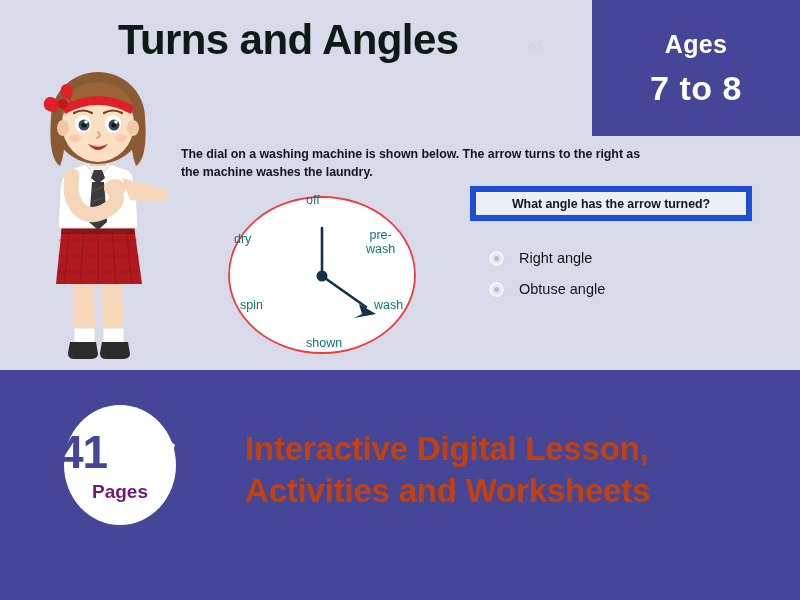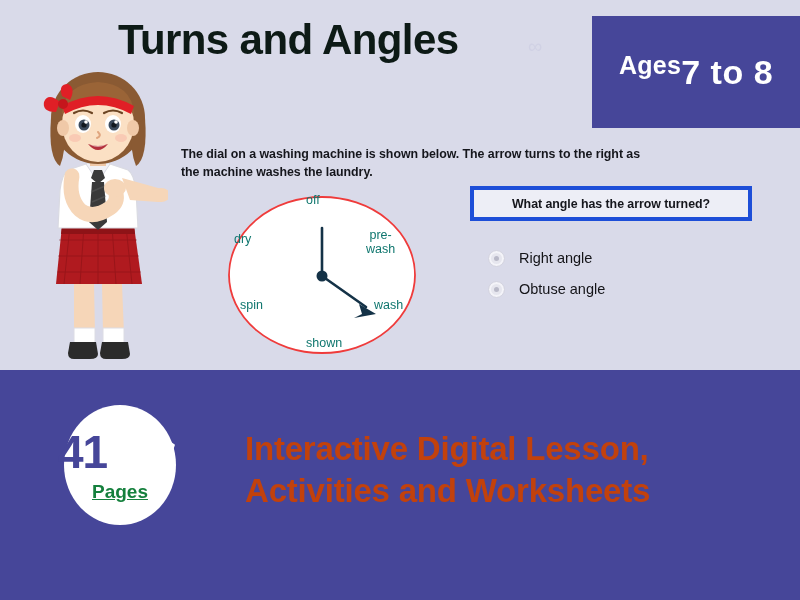--- a/index.html
+++ b/index.html
@@ -21,27 +21,26 @@
     position: absolute;
     left: 0; top: 0;
     width: 800px; height: 370px;
     background: #d9dae9;
   }
 
   
   .ages-panel {
     position: absolute;
     left: 592px; top: 0;
-    width: 208px; height: 112px;
+    width: 208px; height: 136px;
     background: #464699;
     display: flex;
-    flex-direction: row;
+    flex-direction: column;
     align-items: center;
     justify-content: center;
-    margin-top: 16px;
   }
   .ages-label {
     color: #ffffff;
     font-size: 25px;
     font-weight: bold;
     letter-spacing: 0.3px;
     line-height: 1;
     margin-bottom: 14px;
   }
   .ages-value {
@@ -110,21 +109,21 @@
   .lbl-rinse   { left: 84px;  top: 146px; }
   .lbl-spin    { left: 18px;  top: 108px; }
   .lbl-dry     { left: 12px;  top: 42px; }
 
   
   .question-box {
     position: absolute;
     left: 470px; top: 186px;
     width: 282px; height: 35px;
     background: #edeef6;
-    border: 4px solid #1d4ed8;
+    border: 6px solid #1d4ed8;
     box-sizing: border-box;
     display: flex;
     align-items: center;
     justify-content: center;
   }
   .question-text {
     font-size: 12.4px;
     font-weight: bold;
     color: #15161c;
     letter-spacing: -0.05px;
@@ -189,23 +188,22 @@
     line-height: 1;
     letter-spacing: -1px;
   }
   .badge-pages-word {
     position: absolute;
     left: 0; top: 90px;
     width: 124px;
     text-align: center;
     font-size: 19px;
     font-weight: bold;
-    color: #15803d;
-    line-height: 1;
-    text-decoration: underline;
+    color: #701a75;
+    line-height: 1;
   }
   .banner-text {
     position: absolute;
     left: 245px; top: 428px;
     width: 545px;
     font-size: 33px;
     font-weight: bold;
     color: #c2410c;
     line-height: 1.28;
     letter-spacing: -0.2px;

